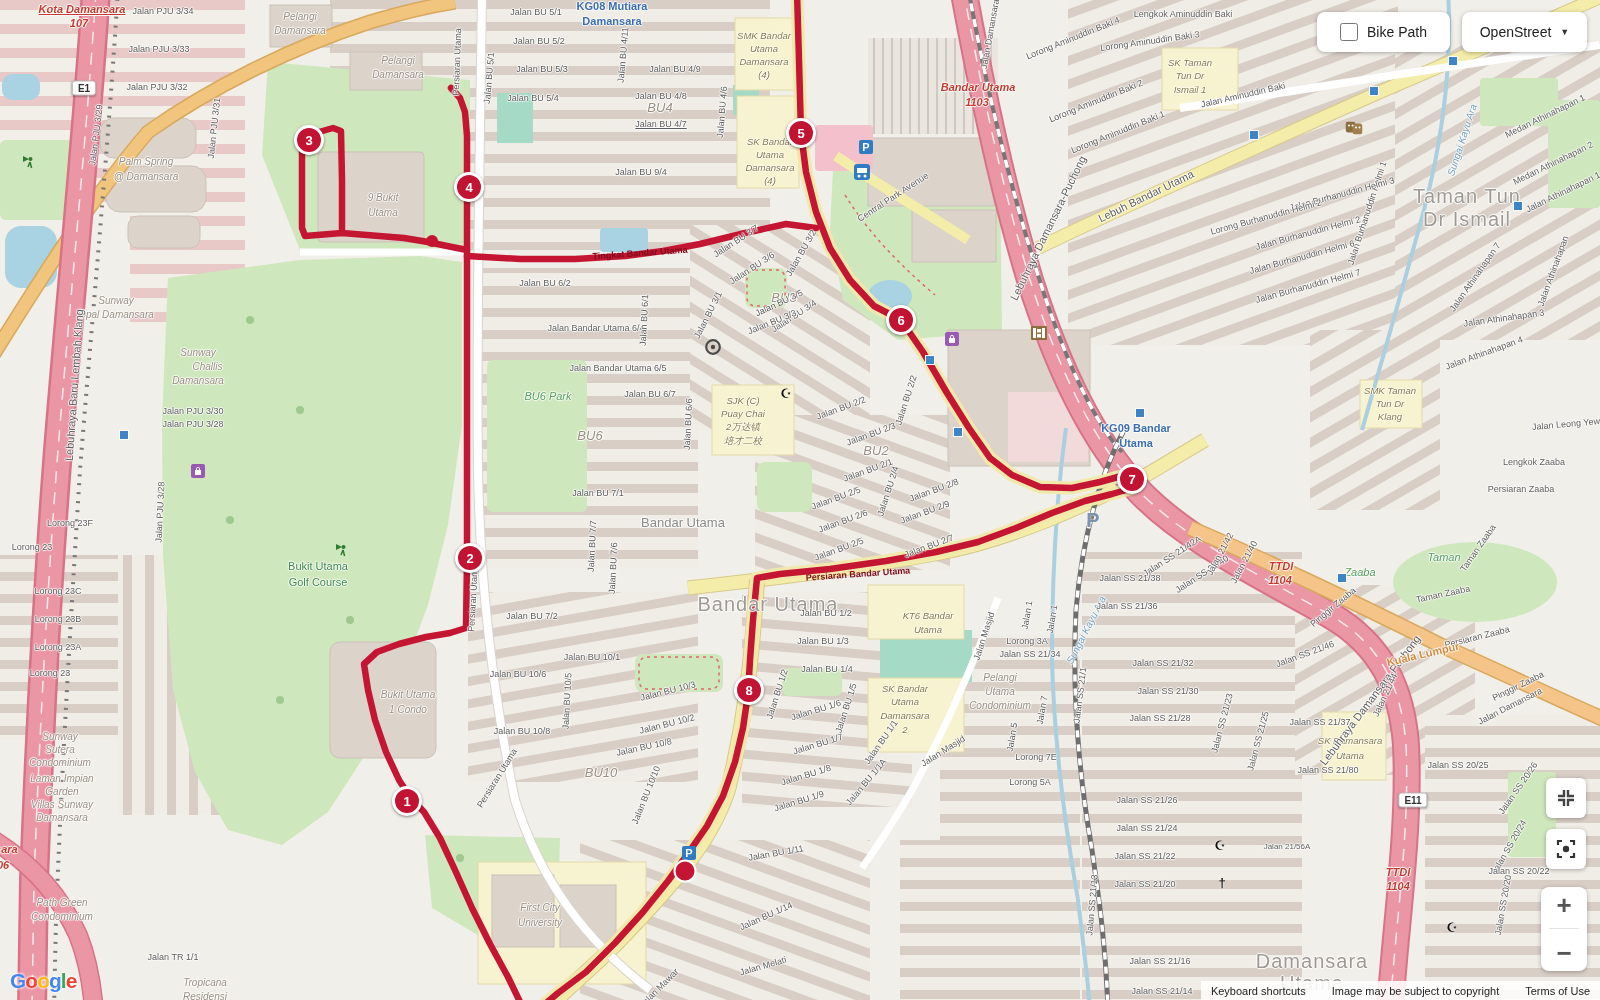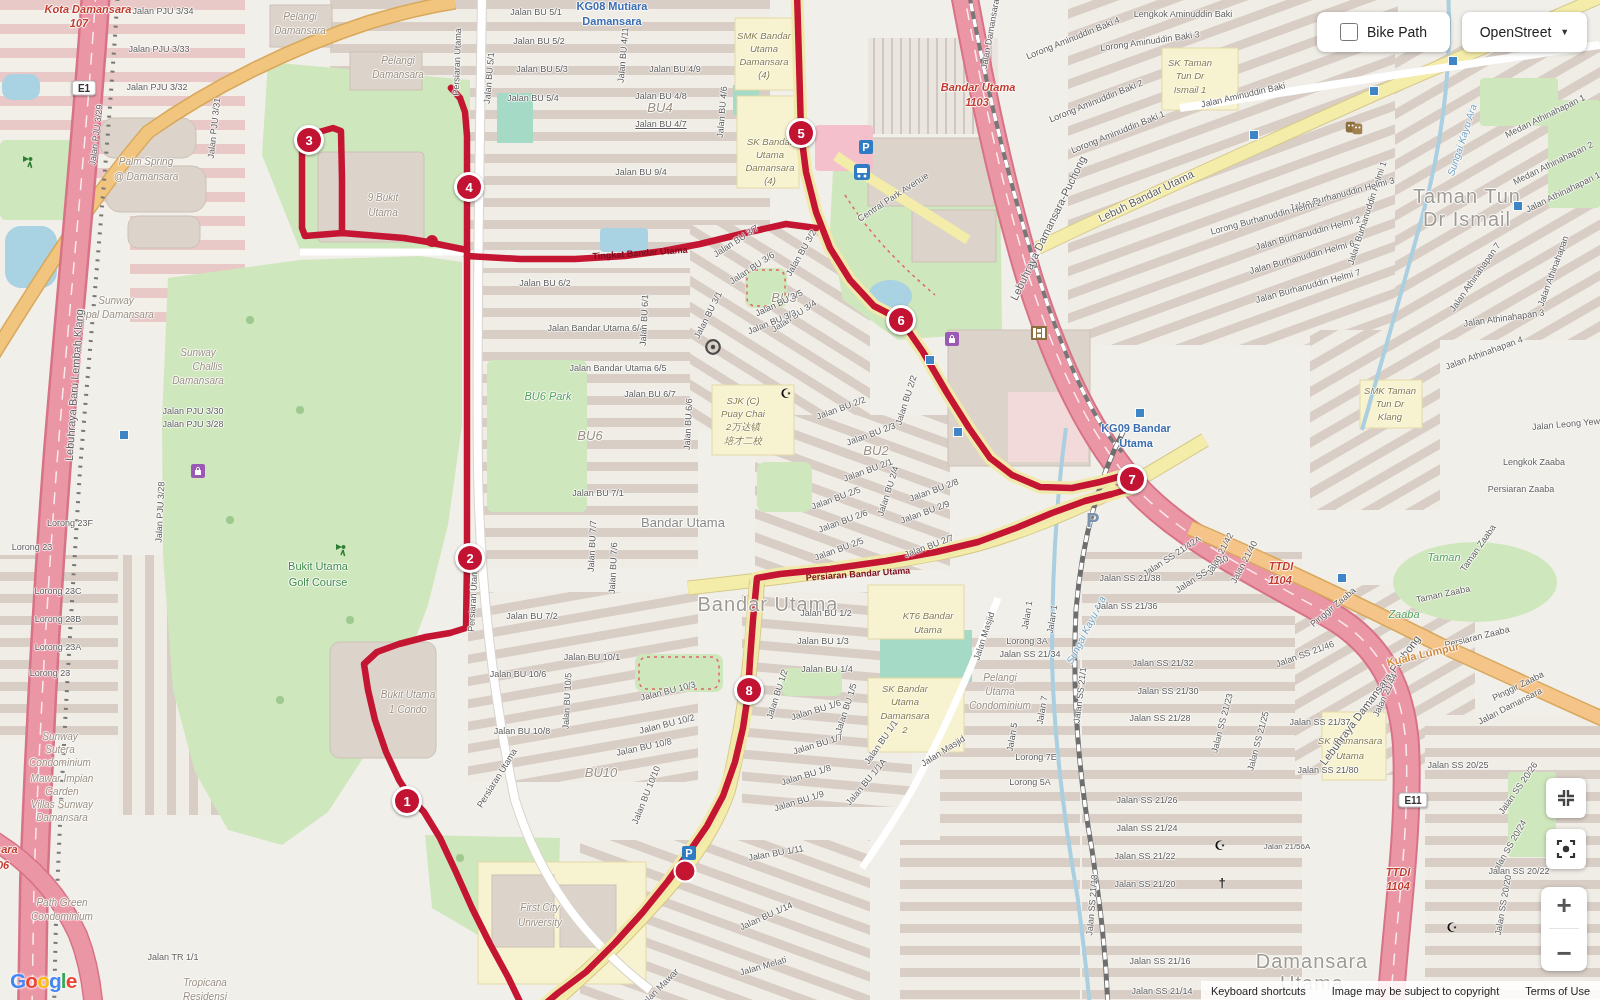--- a/index.html
+++ b/index.html
@@ -244,21 +244,21 @@
     <g id="route-layer">
         <polyline points="797,-8 799,60 801,133 806,172 816,212 830,248 850,280 874,306 901,320 923,352 947,393 969,428 990,458 1012,475 1040,487 1072,488 1100,482 1125,475 1135,479 1133,488 1112,494 1085,501 1052,513 1016,528 978,542 936,552 886,561 830,569 780,574 757,578 753,620 750,660 748,694 743,728 735,762 723,796 707,826 689,852 668,881 643,912 615,943 586,972 558,993 545,1004" class="route-under"></polyline>
         <polyline points="797,-8 799,60 801,133 806,172 816,212 830,248 850,280 874,306 901,320 923,352 947,393 969,428 990,458 1012,475 1040,487 1072,488 1100,482 1125,475 1135,479 1133,488 1112,494 1085,501 1052,513 1016,528 978,542 936,552 886,561 830,569 780,574 757,578 753,620 750,660 748,694 743,728 735,762 723,796 707,826 689,852 668,881 643,912 615,943 586,972 558,993 545,1004" class="route-red"></polyline>
         <polyline points="522,1006 508,977 490,944 472,908 455,870 440,838 424,812 410,797 399,780 386,752 375,720 368,690 364,664 377,652 399,644 426,637 450,633 466,628 467,560 467,480 467,400 467,310 467,256 467,188 467,136 465,112 460,98 451,88" class="route-red"></polyline>
         <polyline points="467,250 447,246 428,242 404,238 342,233 305,236 302,228 302,152 309,141 319,132 333,128 341,131 342,180 342,233" class="route-red"></polyline>
         <polyline points="467,256 520,259 575,259 625,256 663,251 700,244 745,233 786,224 816,228" class="route-red"></polyline>
         <circle cx="432" cy="241" r="6" fill="var(--route)"></circle>
       </g>
   </svg>
   <div id="labels">
-      <div class="lbl red" style="left: 88px; top: 9px; transform: translate(-50%, -50%) rotate(0deg);">Kota Damansara</div>
+      <div class="lbl red" style="left: 82px; top: 9px; transform: translate(-50%, -50%) rotate(0deg); text-decoration: underline;">Kota Damansara</div>
       <div class="lbl red" style="left: 79px; top: 23px; transform: translate(-50%, -50%) rotate(0deg);">107</div>
       <div class="lbl red" style="left: 978px; top: 87px; transform: translate(-50%, -50%) rotate(0deg);">Bandar Utama</div>
       <div class="lbl red" style="left: 977px; top: 102px; transform: translate(-50%, -50%) rotate(0deg);">1103</div>
       <div class="lbl red" style="left: 1281px; top: 566px; transform: translate(-50%, -50%) rotate(0deg);">TTDI</div>
       <div class="lbl red" style="left: 1280px; top: 580px; transform: translate(-50%, -50%) rotate(0deg);">1104</div>
       <div class="lbl red" style="left: 1398px; top: 872px; transform: translate(-50%, -50%) rotate(0deg);">TTDI</div>
       <div class="lbl red" style="left: 1398px; top: 886px; transform: translate(-50%, -50%) rotate(0deg);">1104</div>
       <div class="lbl red" style="left: -12px; top: 849px; transform: translate(-50%, -50%) rotate(0deg);">Damansara</div>
       <div class="lbl red" style="left: 0px; top: 865px; transform: translate(-50%, -50%) rotate(0deg);">206</div>
       <div class="lbl shd" style="left: 84px; top: 88px; transform: translate(-50%, -50%) rotate(0deg);">E1</div>
@@ -266,21 +266,21 @@
       <div class="lbl blu" style="left: 612px; top: 6px; transform: translate(-50%, -50%) rotate(0deg);">KG08 Mutiara</div>
       <div class="lbl blu" style="left: 612px; top: 21px; transform: translate(-50%, -50%) rotate(0deg);">Damansara</div>
       <div class="lbl blu" style="left: 1136px; top: 428px; transform: translate(-50%, -50%) rotate(0deg);">KG09 Bandar</div>
       <div class="lbl blu" style="left: 1136px; top: 443px; transform: translate(-50%, -50%) rotate(0deg);">Utama</div>
       <div class="lbl wat" style="left: 1462px; top: 140px; transform: translate(-50%, -50%) rotate(-72deg);">Sungai Kayu Ara</div>
       <div class="lbl wat" style="left: 1086px; top: 630px; transform: translate(-50%, -50%) rotate(-63deg);">Sungai Kayu Ara</div>
       <div class="lbl grn" style="left: 318px; top: 566px; transform: translate(-50%, -50%) rotate(0deg);">Bukit Utama</div>
       <div class="lbl grn" style="left: 318px; top: 582px; transform: translate(-50%, -50%) rotate(0deg);">Golf Course</div>
       <div class="lbl grni" style="left: 548px; top: 396px; transform: translate(-50%, -50%) rotate(0deg);">BU6 Park</div>
       <div class="lbl grni" style="left: 1444px; top: 557px; transform: translate(-50%, -50%) rotate(0deg);">Taman</div>
-      <div class="lbl grni" style="left: 1404px; top: 572px; transform: translate(-50%, -50%) rotate(0deg); margin-top: 42px;">Zaaba</div>
+      <div class="lbl grni" style="left: 1360px; top: 572px; transform: translate(-50%, -50%) rotate(0deg);">Zaaba</div>
       <div class="lbl sch" style="left: 764px; top: 35px; transform: translate(-50%, -50%) rotate(0deg);">SMK Bandar</div>
       <div class="lbl sch" style="left: 764px; top: 48px; transform: translate(-50%, -50%) rotate(0deg);">Utama</div>
       <div class="lbl sch" style="left: 764px; top: 61px; transform: translate(-50%, -50%) rotate(0deg);">Damansara</div>
       <div class="lbl sch" style="left: 764px; top: 74px; transform: translate(-50%, -50%) rotate(0deg);">(4)</div>
       <div class="lbl sch" style="left: 770px; top: 141px; transform: translate(-50%, -50%) rotate(0deg);">SK Bandar</div>
       <div class="lbl sch" style="left: 770px; top: 154px; transform: translate(-50%, -50%) rotate(0deg);">Utama</div>
       <div class="lbl sch" style="left: 770px; top: 167px; transform: translate(-50%, -50%) rotate(0deg);">Damansara</div>
       <div class="lbl sch" style="left: 770px; top: 180px; transform: translate(-50%, -50%) rotate(0deg);">(4)</div>
       <div class="lbl sch" style="left: 743px; top: 400px; transform: translate(-50%, -50%) rotate(0deg);">SJK (C)</div>
       <div class="lbl sch" style="left: 743px; top: 413px; transform: translate(-50%, -50%) rotate(0deg);">Puay Chai</div>
@@ -309,21 +309,21 @@
       <div class="lbl ar" style="left: 146px; top: 161px; transform: translate(-50%, -50%) rotate(0deg);">Palm Spring</div>
       <div class="lbl ar" style="left: 146px; top: 176px; transform: translate(-50%, -50%) rotate(0deg);">@ Damansara</div>
       <div class="lbl ar" style="left: 116px; top: 300px; transform: translate(-50%, -50%) rotate(0deg);">Sunway</div>
       <div class="lbl ar" style="left: 116px; top: 314px; transform: translate(-50%, -50%) rotate(0deg);">Opal Damansara</div>
       <div class="lbl ar" style="left: 198px; top: 352px; transform: translate(-50%, -50%) rotate(0deg);">Sunway</div>
       <div class="lbl ar" style="left: 198px; top: 366px; transform: translate(-50%, -50%) rotate(0deg); padding-left: 19px;">Challis</div>
       <div class="lbl ar" style="left: 198px; top: 380px; transform: translate(-50%, -50%) rotate(0deg);">Damansara</div>
       <div class="lbl ar" style="left: 60px; top: 736px; transform: translate(-50%, -50%) rotate(0deg);">Sunway</div>
       <div class="lbl ar" style="left: 60px; top: 749px; transform: translate(-50%, -50%) rotate(0deg);">Sutera</div>
       <div class="lbl ar" style="left: 60px; top: 762px; transform: translate(-50%, -50%) rotate(0deg);">Condominium</div>
-      <div class="lbl ar" style="left: 62px; top: 778px; transform: translate(-50%, -50%) rotate(0deg);">Mawar Impian</div>
+      <div class="lbl ar" style="left: 62px; top: 778px; transform: translate(-50%, -50%) rotate(0deg);">Laman Impian</div>
       <div class="lbl ar" style="left: 62px; top: 791px; transform: translate(-50%, -50%) rotate(0deg);">Garden</div>
       <div class="lbl ar" style="left: 62px; top: 804px; transform: translate(-50%, -50%) rotate(0deg);">Villas Sunway</div>
       <div class="lbl ar" style="left: 62px; top: 817px; transform: translate(-50%, -50%) rotate(0deg);">Damansara</div>
       <div class="lbl ar" style="left: 62px; top: 902px; transform: translate(-50%, -50%) rotate(0deg);">Path Green</div>
       <div class="lbl ar" style="left: 62px; top: 916px; transform: translate(-50%, -50%) rotate(0deg);">Condominium</div>
       <div class="lbl ar" style="left: 205px; top: 982px; transform: translate(-50%, -50%) rotate(0deg);">Tropicana</div>
       <div class="lbl ar" style="left: 205px; top: 996px; transform: translate(-50%, -50%) rotate(0deg);">Residensi</div>
       <div class="lbl ar" style="left: 408px; top: 694px; transform: translate(-50%, -50%) rotate(0deg);">Bukit Utama</div>
       <div class="lbl ar" style="left: 408px; top: 709px; transform: translate(-50%, -50%) rotate(0deg);">1 Condo</div>
       <div class="lbl ar" style="left: 540px; top: 907px; transform: translate(-50%, -50%) rotate(0deg);">First City</div>

